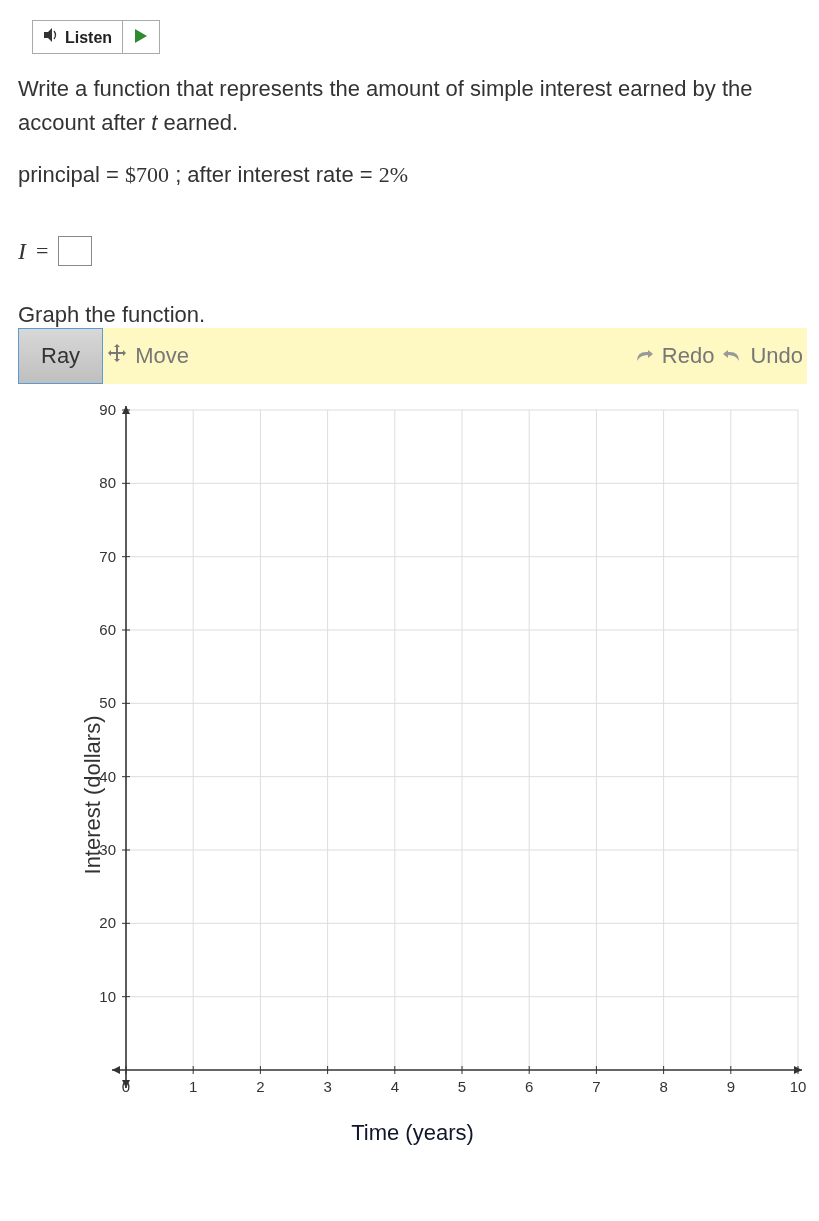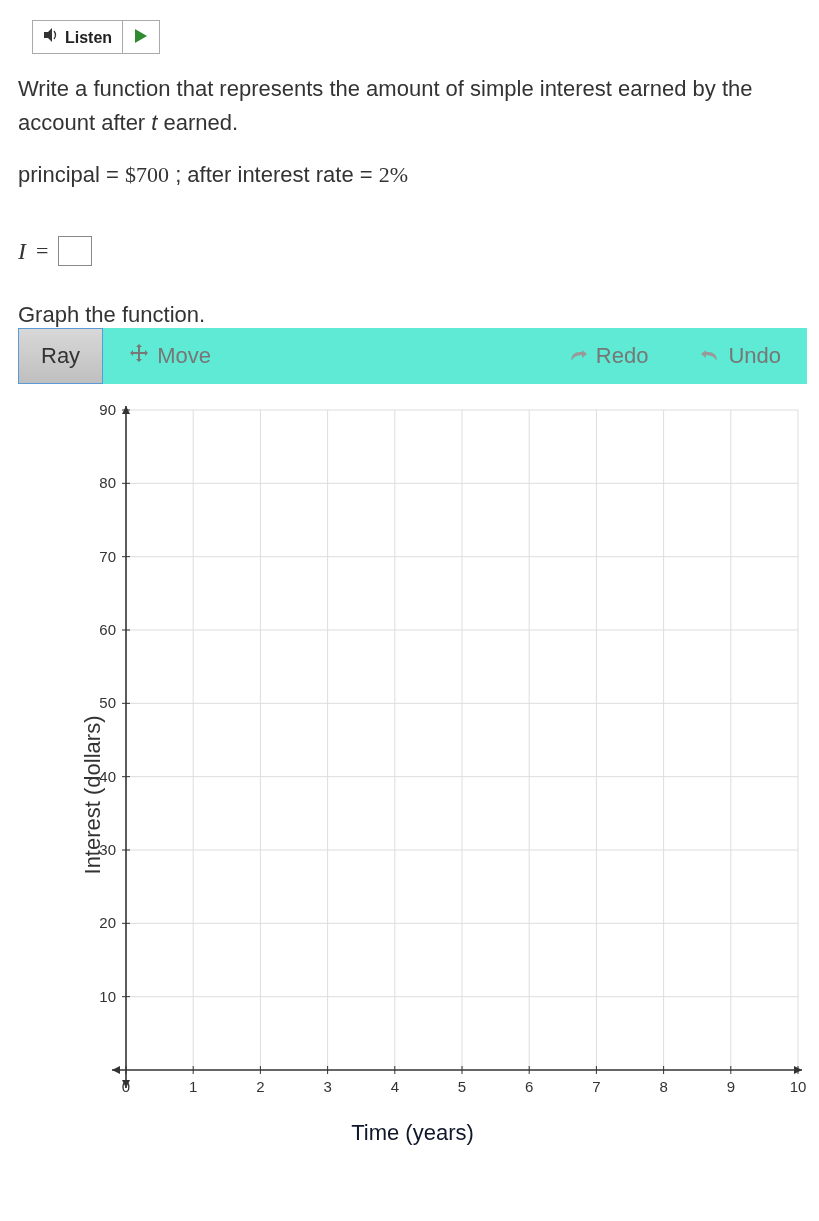--- a/index.html
+++ b/index.html
@@ -30,34 +30,34 @@
   .eq-row { display: flex; align-items: center; gap: 10px; margin-bottom: 36px; }
   .eq-I { font-family: 'Times New Roman', serif; font-style: italic; font-size: 24px; }
   .eq-eq { font-family: 'Times New Roman', serif; font-size: 22px; }
   .answer-input {
     width: 34px; height: 30px; border: 1px solid #888; background:#fff;
     padding: 2px 4px; font-size: 18px;
   }
   .graph-instr { }
   .toolbar {
     display: flex; align-items: center;
-    background: #5eead4; height: 56px; width: 100%;
+    background: #fef9c3; height: 56px; width: 100%;
     font-size: 22px; color: #777;
   }
   .tool-ray {
     background: linear-gradient(#d8d8d8,#bfbfbf);
     border: 1px solid #5b9bd5;
     color: #333;
     height: 56px; padding: 0 22px;
     display: flex; align-items: center; cursor: pointer;
     font-size: 22px;
   }
   .tool-btn {
     display: flex; align-items: center; gap: 8px;
-    padding: 0 26px; cursor: pointer; height:56px;
+    padding: 0 4px; cursor: pointer; height:56px;
   }
   .spacer { flex: 1; }
   .chart-wrap { position: relative; width: 100%; height: 760px; }
   .ylabel {
     position: absolute; left: -4px; top: 54%;
     transform: translateY(-50%) rotate(-90deg);
     transform-origin: center;
     font-size: 22px; color:#333;
   }
   .xlabel {

